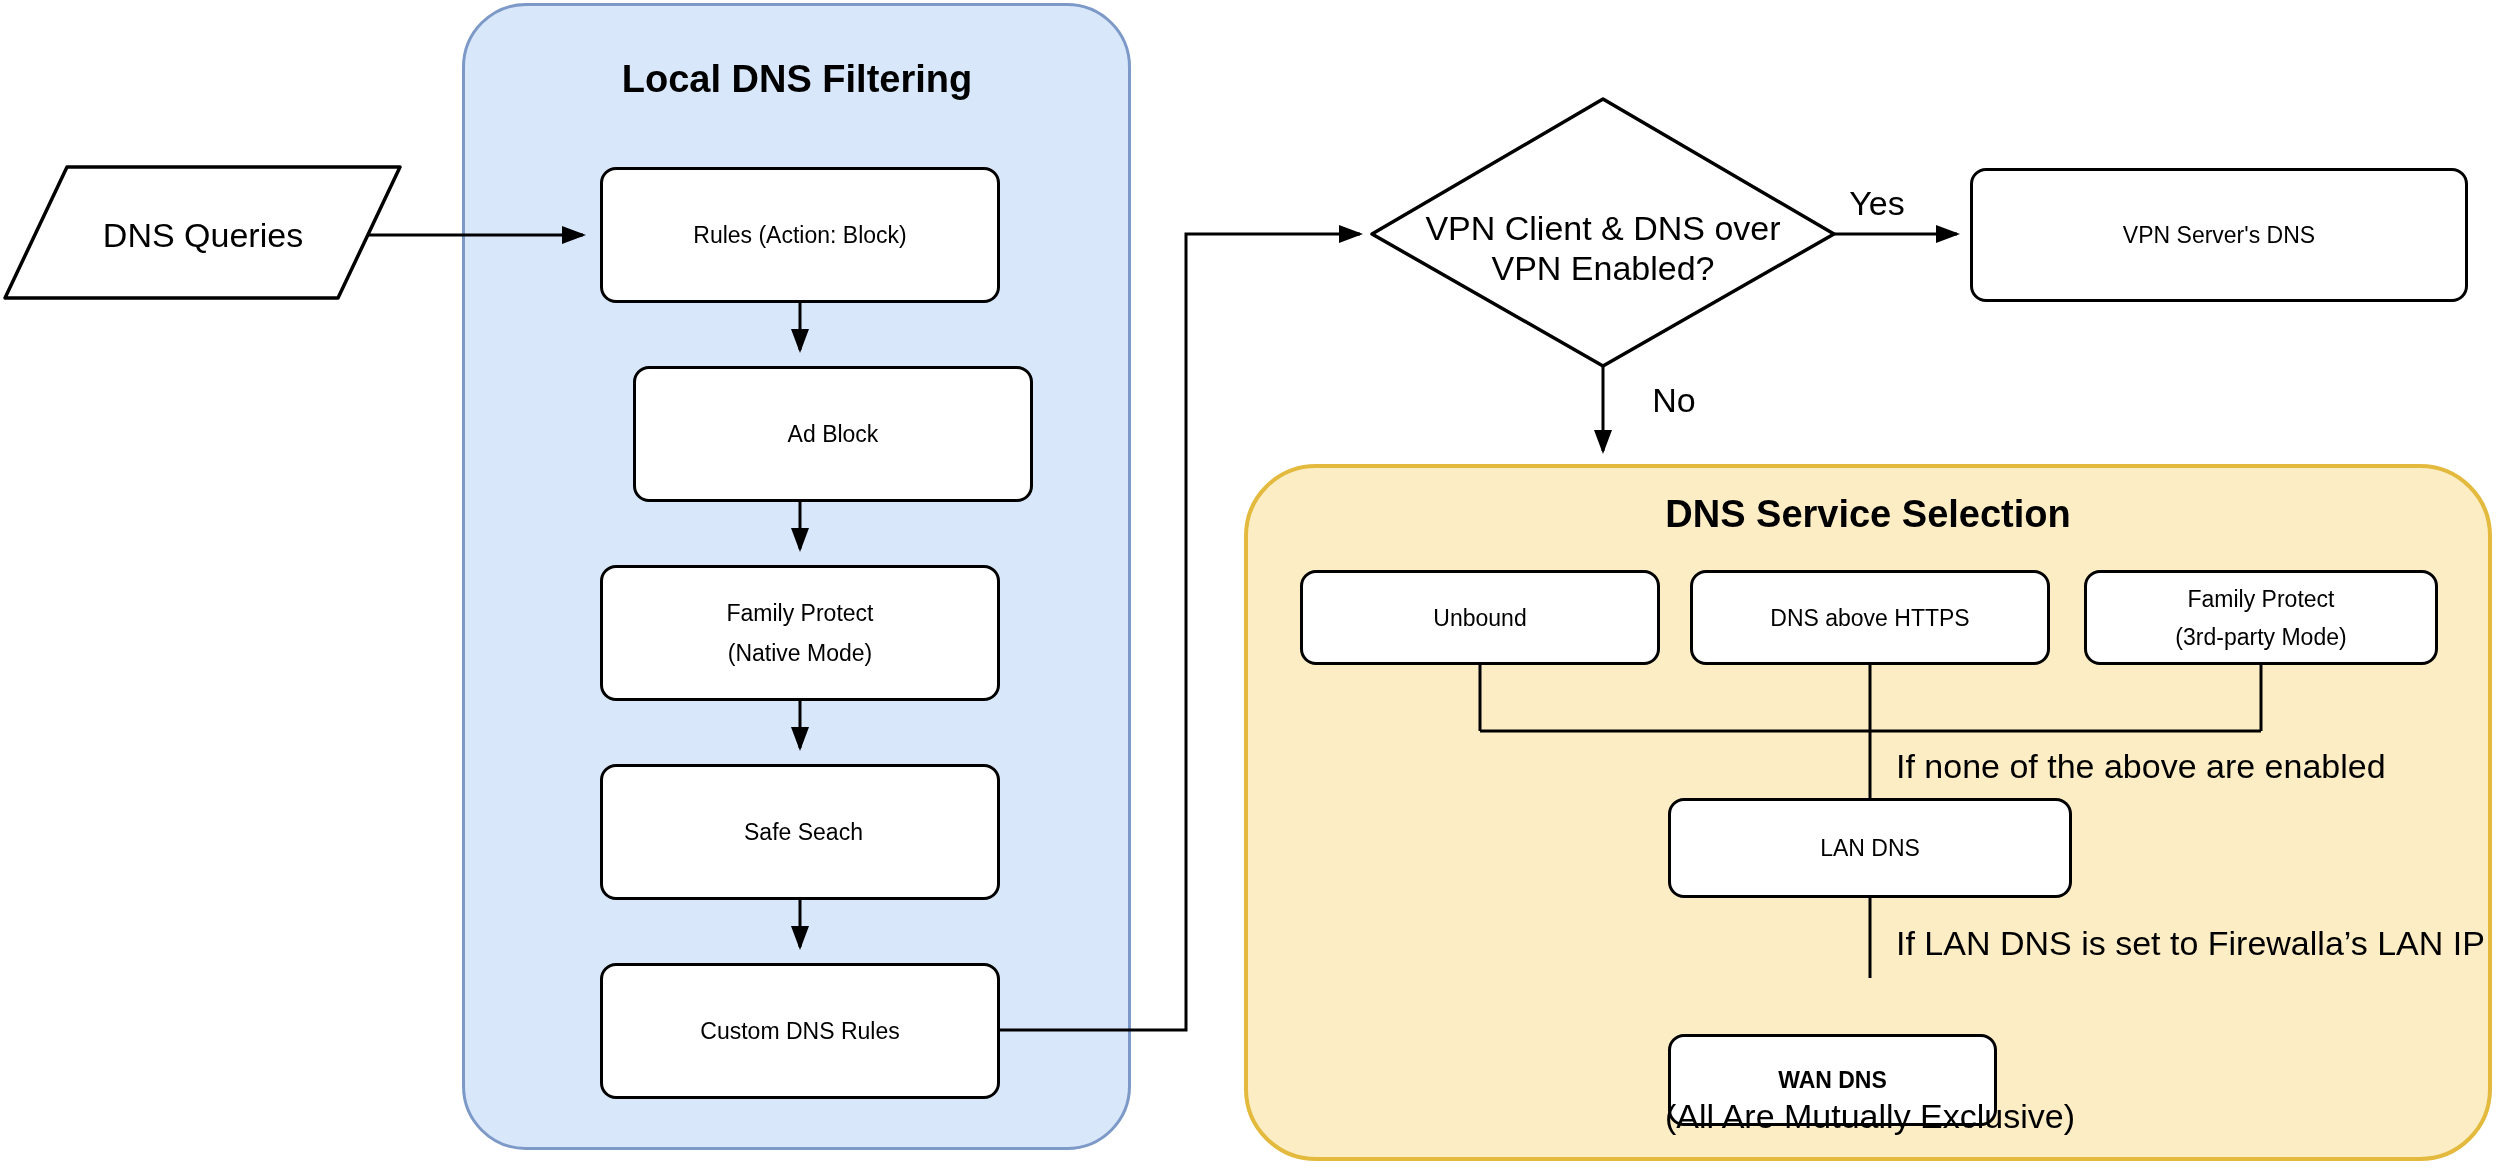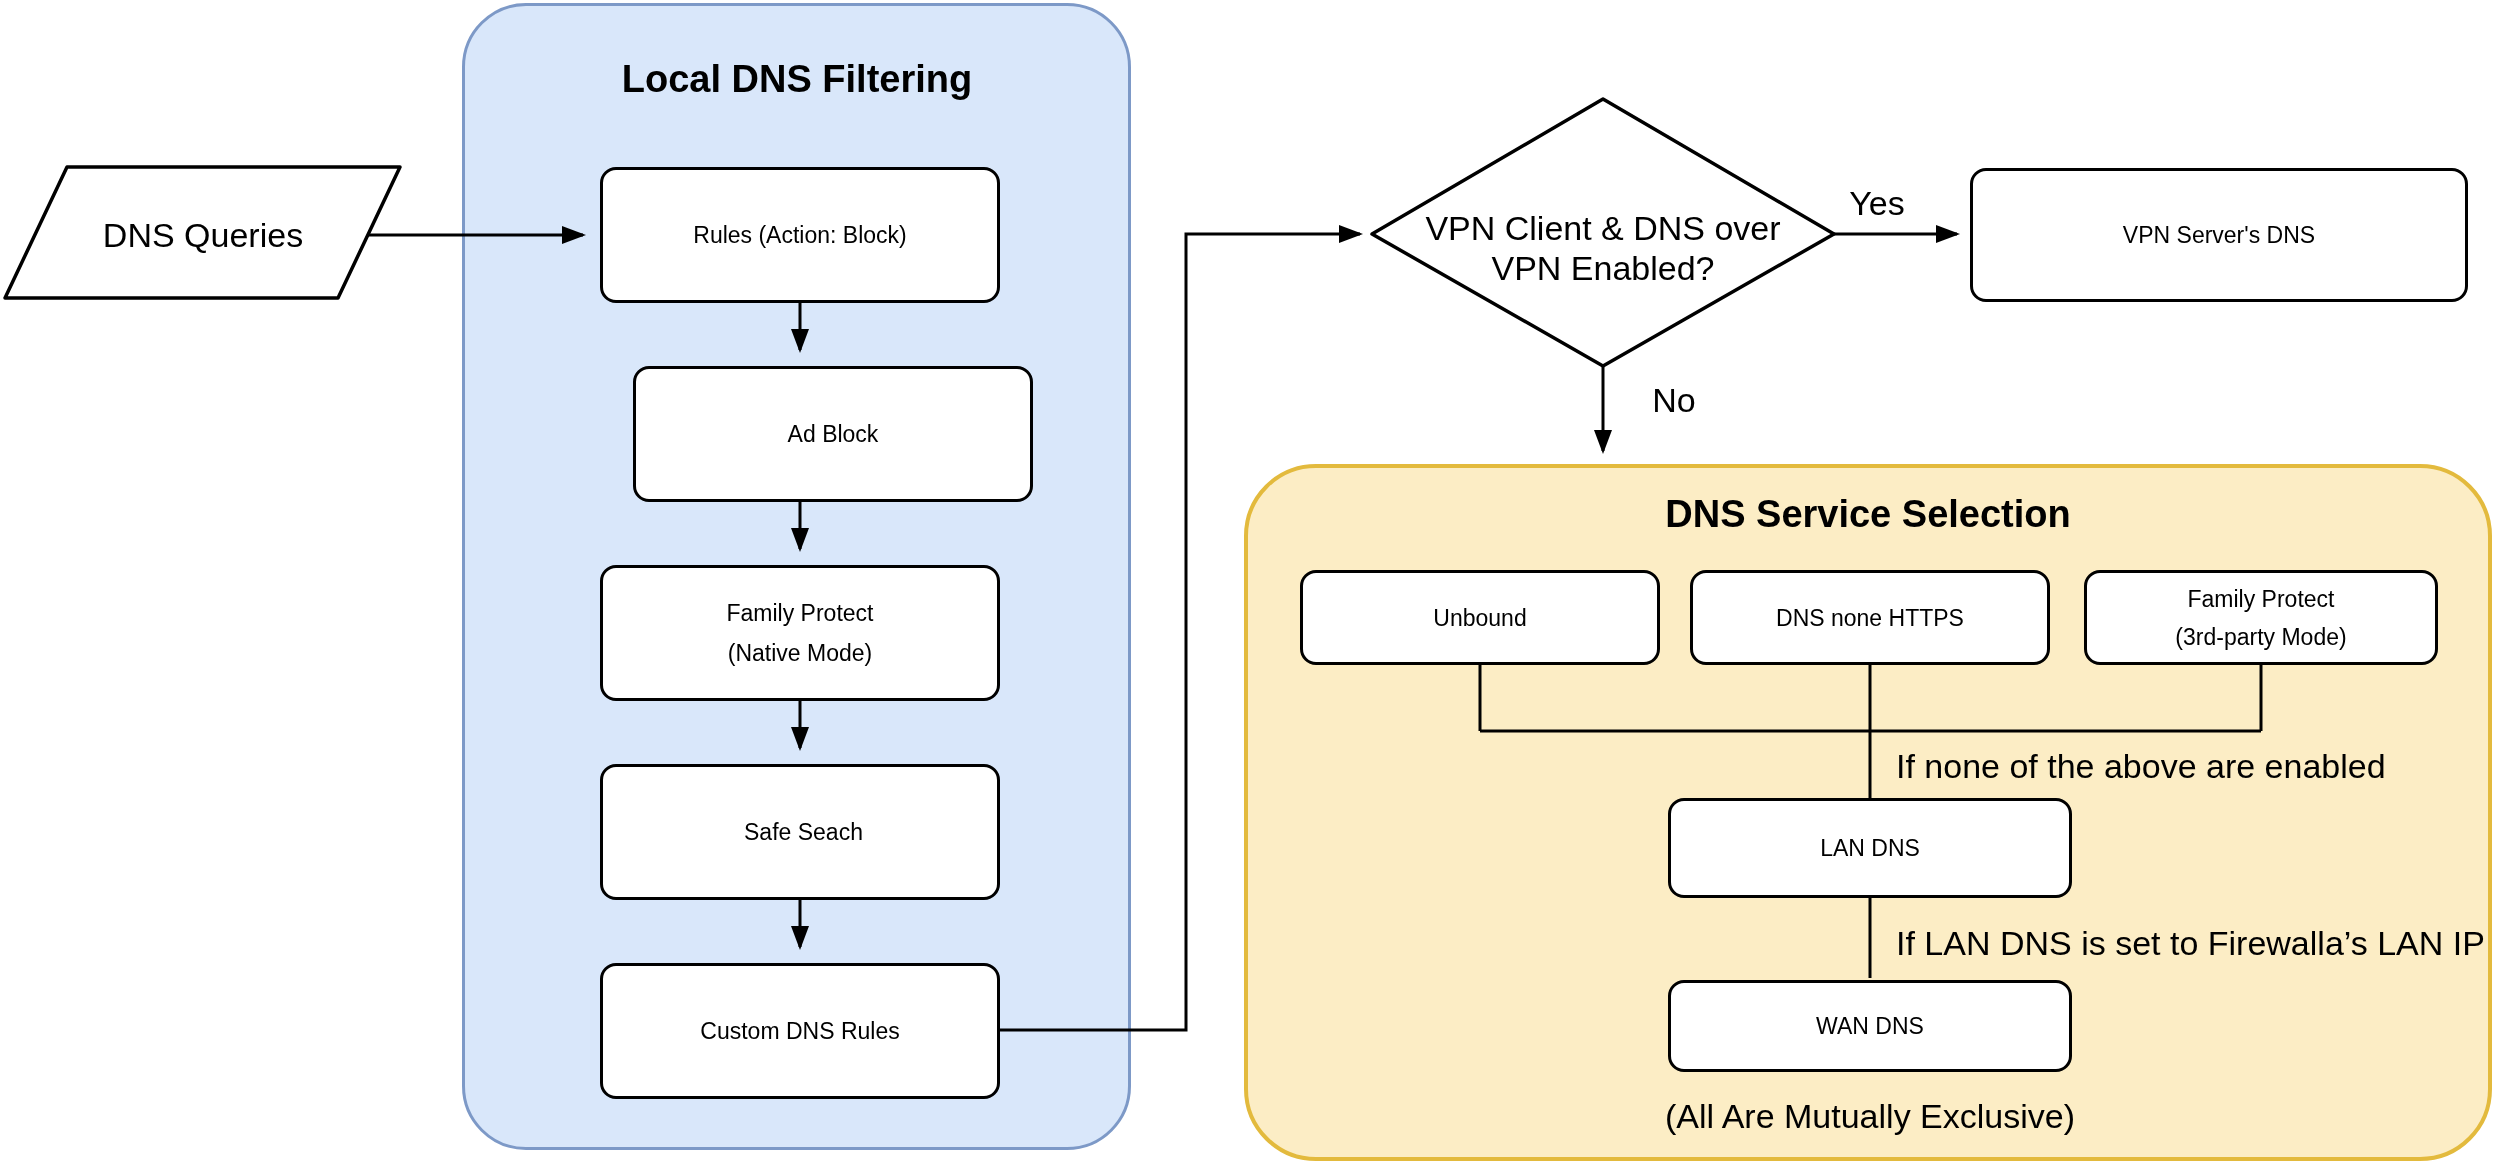--- a/index.html
+++ b/index.html
@@ -93,23 +93,23 @@
 (Native Mode)</div>
 <div class="box" style="left:600px;top:764px;width:400px;height:136px;padding-left:7px;">Safe Seach</div>
 <div class="box" style="left:600px;top:963px;width:400px;height:136px;">Custom DNS Rules</div>
 
 <div class="lbl ctr" style="left:1877px;top:203px;">Yes</div>
 <div class="lbl ctr" style="left:1674px;top:400px;">No</div>
 
 <div class="box" style="left:1970px;top:168px;width:498px;height:134px;">VPN Server's DNS</div>
 
 <div class="box" style="left:1300px;top:570px;width:360px;height:95px;">Unbound</div>
-<div class="box" style="left:1690px;top:570px;width:360px;height:95px;">DNS none HTTPS</div>
+<div class="box" style="left:1690px;top:570px;width:360px;height:95px;">DNS above HTTPS</div>
 <div class="box" style="left:2084px;top:570px;width:354px;height:95px;line-height:38px;">Family Protect
 (3rd-party Mode)</div>
 
 <div class="lbl vctr" style="left:1896px;top:766px;">If none of the above are enabled</div>
 <div class="lbl vctr" style="left:1896px;top:943px;">If LAN DNS is set to Firewalla’s LAN IP</div>
 
 <div class="box" style="left:1668px;top:798px;width:404px;height:100px;">LAN DNS</div>
-<div class="box" style="left:1668px;top:980px;width:404px;height:92px;">WAN DNS</div>
+<div class="box" style="left:1668px;top:1034px;width:329px;height:92px;font-weight:bold;">WAN DNS</div>
 
 <div class="lbl ctr" style="left:1870px;top:1116px;">(All Are Mutually Exclusive)</div>
 
 </body></html>

